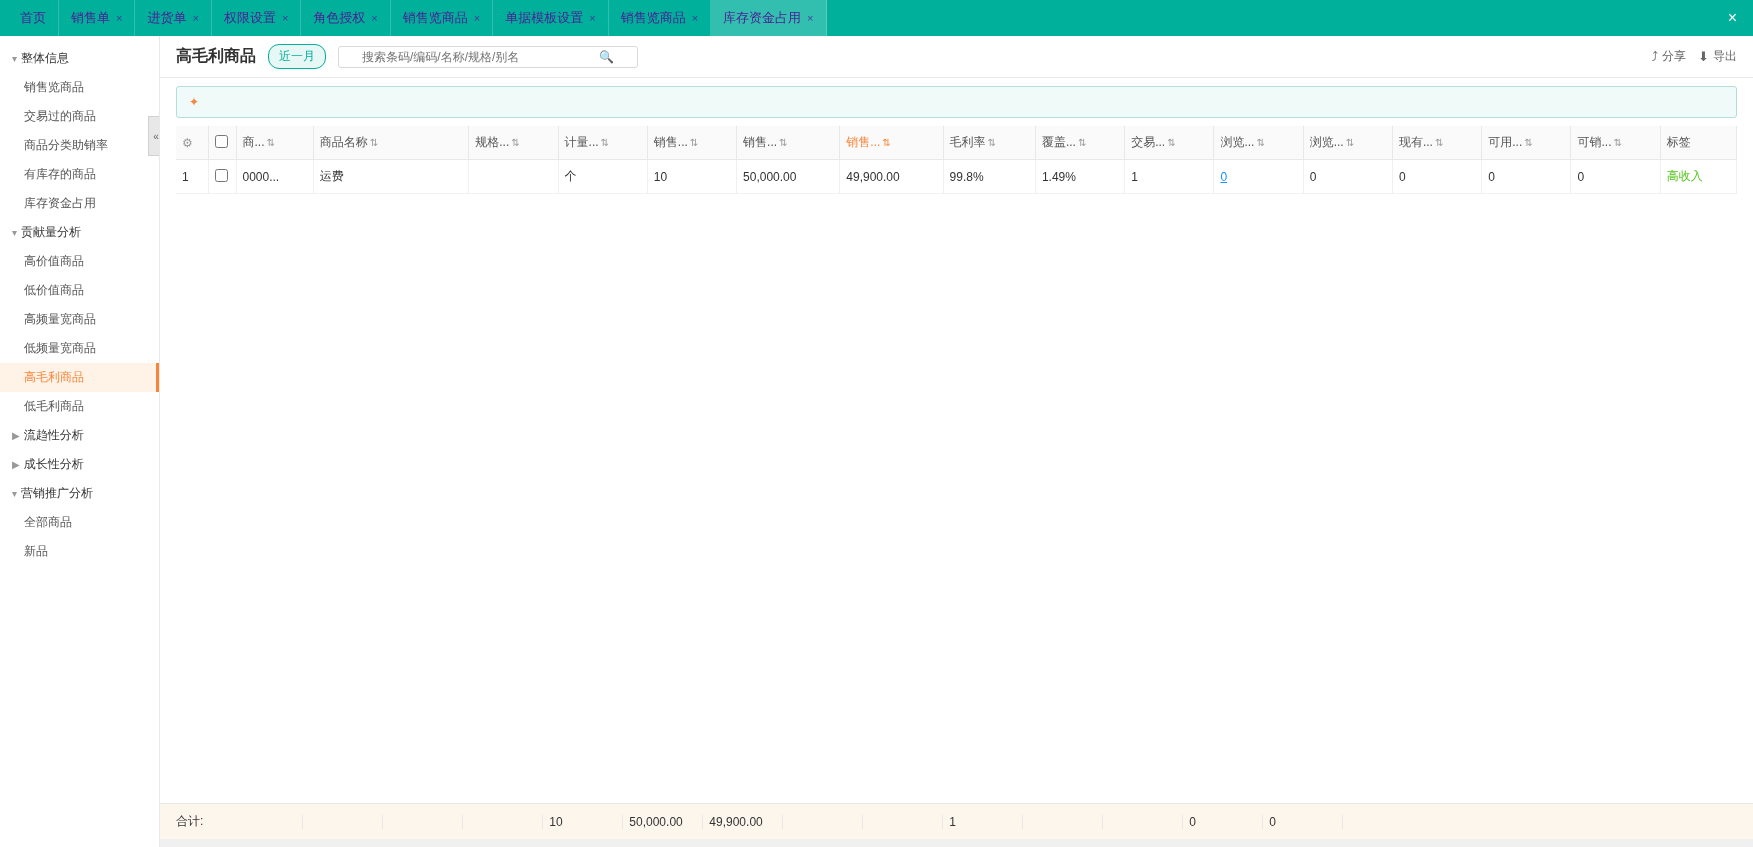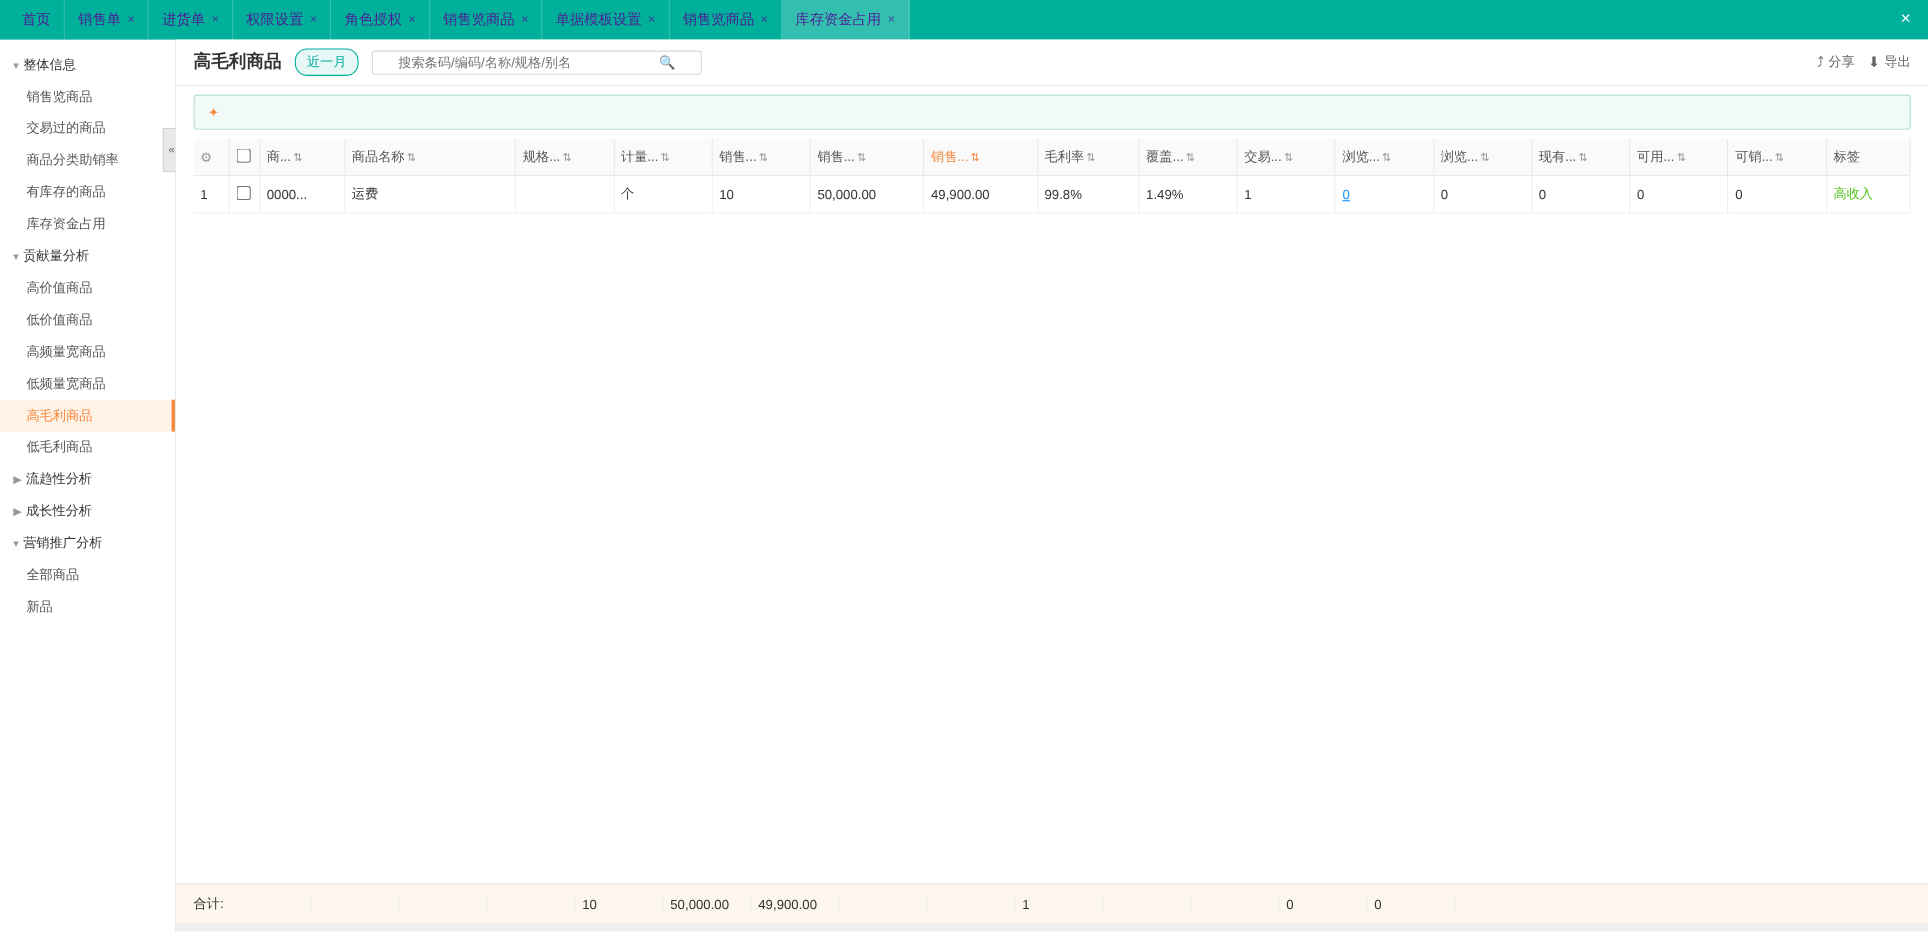--- a/index.html
+++ b/index.html
@@ -224,21 +224,21 @@
       display: flex;
       align-items: center;
       background: #fdf6ec;
       border-top: 1px solid #e8e8e8;
       padding: 6px 16px;
       font-size: 12px;
       color: #333;
       flex-shrink: 0;
       min-height: 36px;
     }
-    .footer-label { }
+    .footer-label { margin-right: 20px; }
     .footer-vals {
       display: flex;
       gap: 0;
     }
     .footer-cell {
       min-width: 80px;
       padding: 0 6px;
       border-right: 1px solid #e8e8e8;
     }
 

